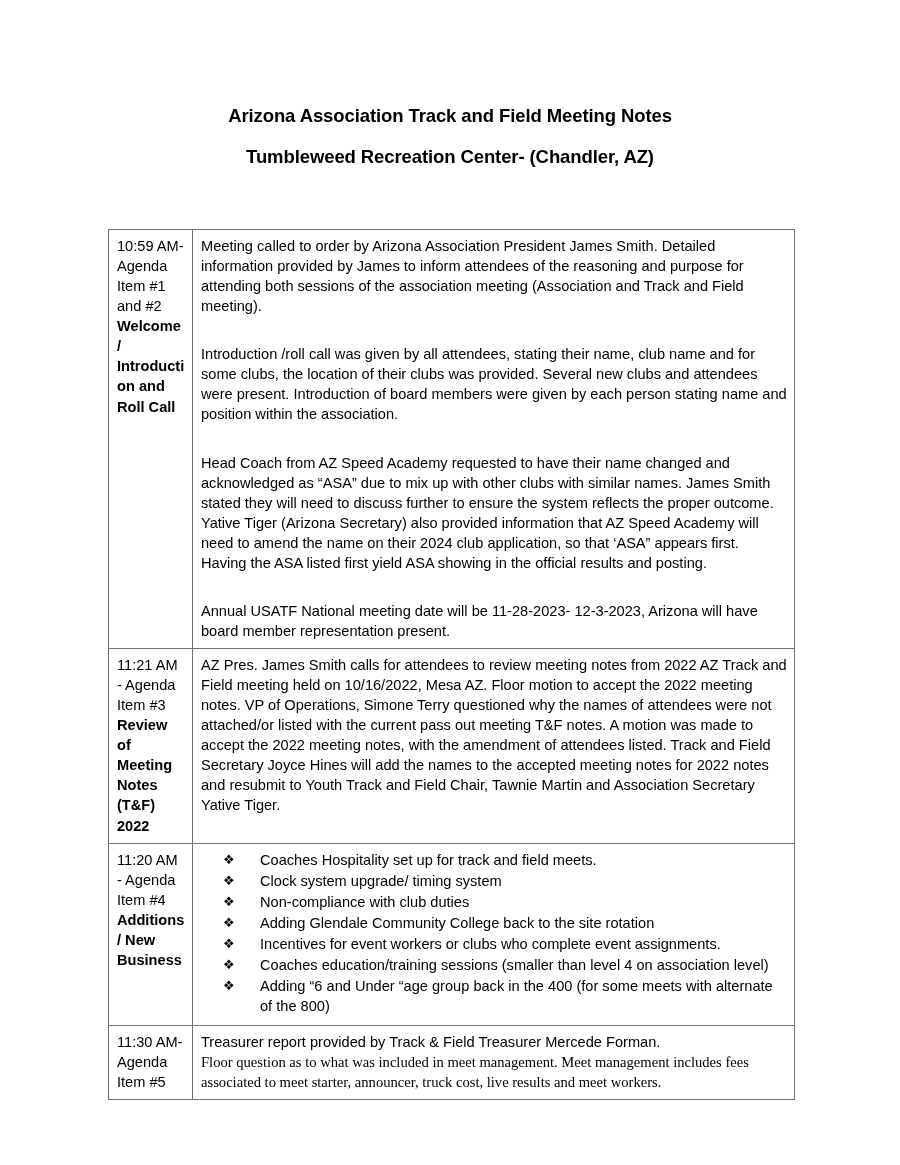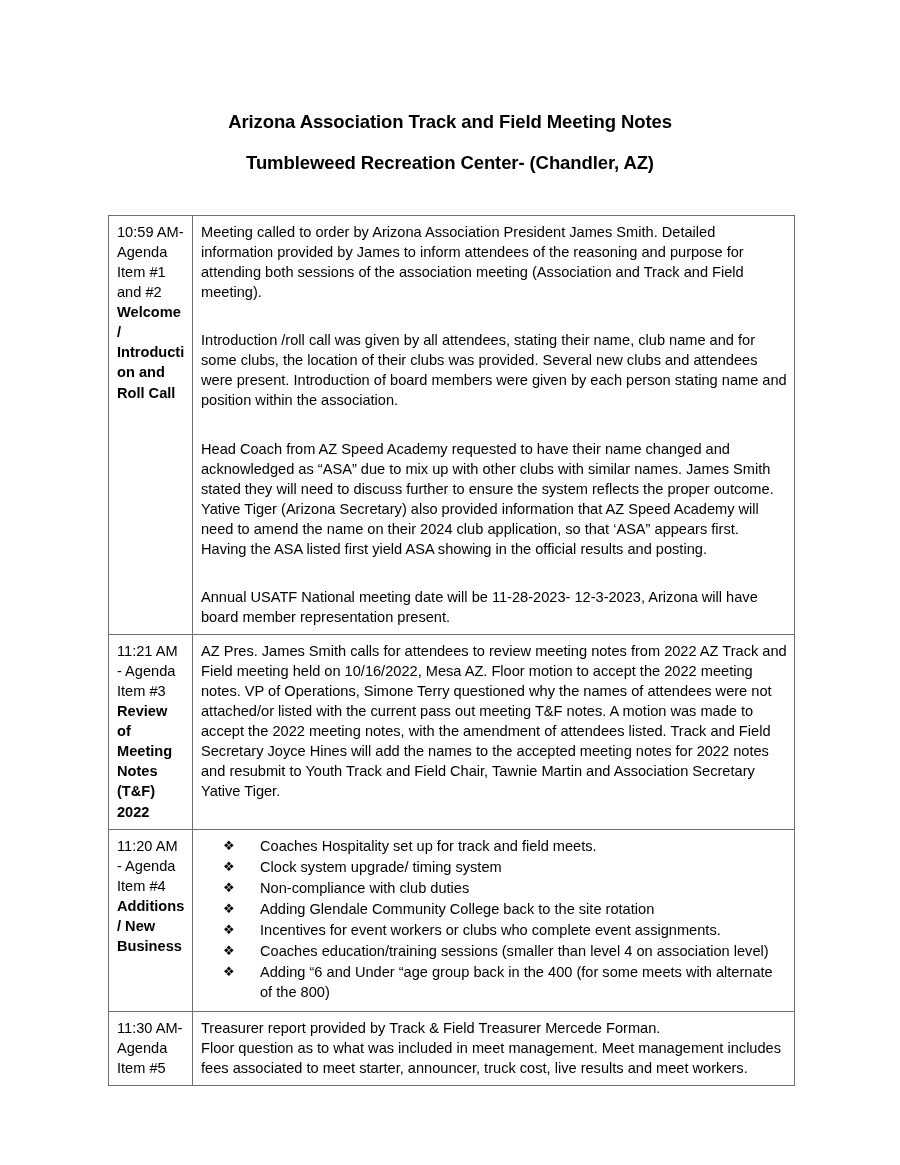--- a/index.html
+++ b/index.html
@@ -12,21 +12,21 @@
     height: 1165px;
     font-family: "Liberation Sans", sans-serif;
     color: #000000;
     position: relative;
     overflow: hidden;
   }
   .page {
     width: 900px;
     height: 842px;
     box-sizing: border-box;
-    padding: 8px;
+    padding: 2px;
     position: relative;
   }
 
   
   .titles {
     padding-top: 104px;
     text-align: center;
   }
   .title-line {
     font-size: 18.5px;
@@ -35,21 +35,21 @@
     letter-spacing: -0.1px;
   }
   .title-line.l1 { margin-bottom: 22px; }
   .title-line.l2 { margin-bottom: 22px; }
   .title-line.l3 { margin-bottom: 0; }
 
   
   .notes-table {
     position: absolute;
     left: 108px;
-    top: 215px;
+    top: 229px;
     width: 686px;
     border-collapse: collapse;
     table-layout: fixed;
   }
   .notes-table td {
     border: 1.1px solid #6f6f6f;
     vertical-align: top;
     padding: 6px 7px 7px 8px;
     font-size: 14.6px;
     line-height: 1.375;
@@ -70,20 +70,21 @@
     font-weight: bold;
   }
   .body-cell p {
     margin: 0 0 0 0;
   }
   .body-cell p + p {
     margin-top: 28px;
   }
   .body-cell p.tight + p.tight {
     margin-top: 0;
+    font-family: Liberation Serif, serif;
   }
 
   
   ul.bullets {
     list-style: none;
     margin: 0;
     padding: 0 0 0 22px;
   }
   ul.bullets li {
     position: relative;

